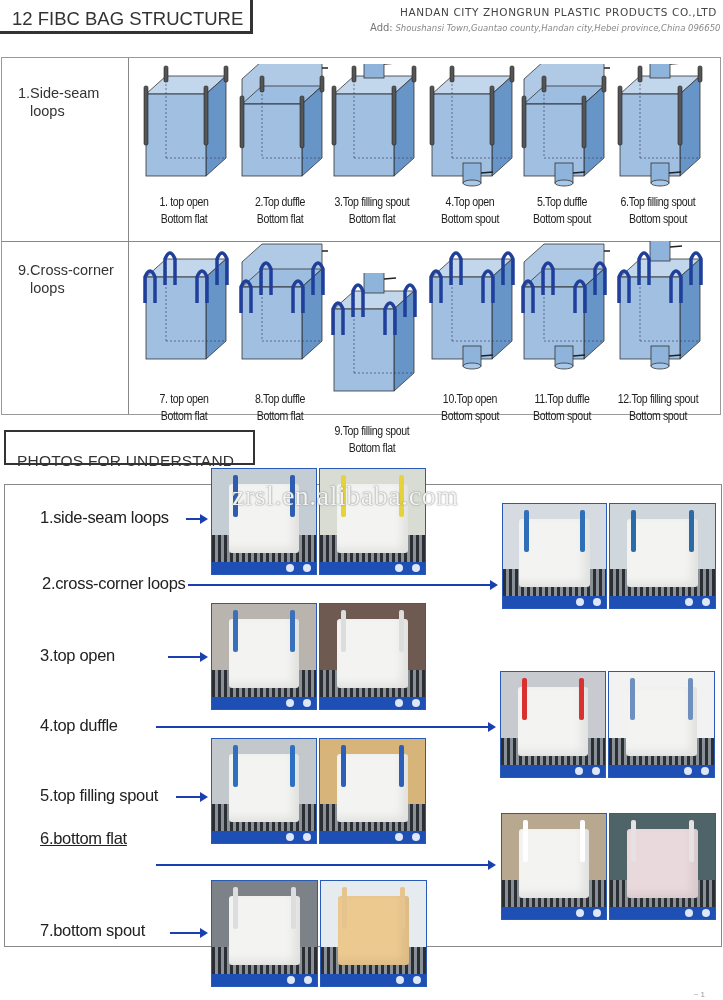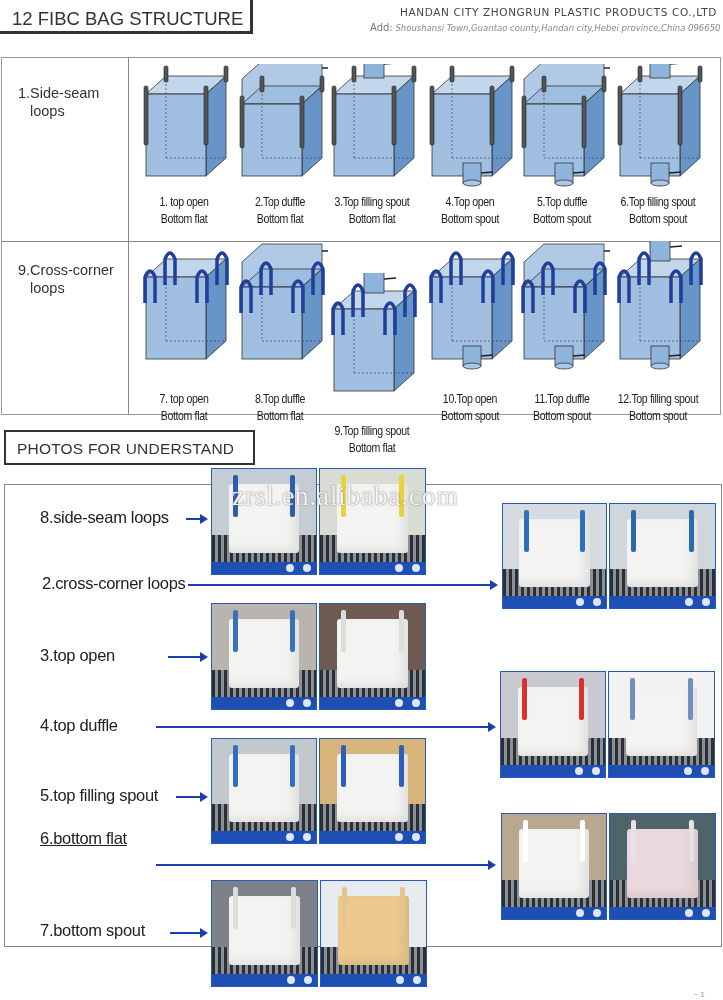--- a/index.html
+++ b/index.html
@@ -272,26 +272,26 @@
           <path d="M29,38 L29,12 Q34,0 39,12 L39,38" fill="none" stroke="#1f3f9a" stroke-width="3.5"></path>
           <path d="M81,38 L81,12 Q86,0 91,12 L91,38" fill="none" stroke="#1f3f9a" stroke-width="3.5"></path>
         </svg>
         <div class="bag-cap">12.Top filling spout</div>
         <div class="bag-cap">Bottom spout</div>
       </div>
     </div>
 </div>
 
 <div class="title-box" style="left:4px;top:430px;width:251px;height:35px;border-width:2.5px;">
-  <span style="font-size:15.5px;padding:8px 0 0 11px;letter-spacing:0.2px;">PHOTOS FOR UNDERSTAND</span>
+  <span style="font-size:15.5px;padding:20px 0 0 11px;letter-spacing:0.2px;">PHOTOS FOR UNDERSTAND</span>
 </div>
 
 <div class="photos"></div>
 
-<div class="plabel" style="left:40px;top:508px;">8.side-seam loops</div>
+<div class="plabel" style="left:40px;top:508px;">1.side-seam loops</div>
 <div class="arrow" style="left:186px;top:518px;width:20px;"></div>
 
 <div class="plabel" style="left:42px;top:574px;">2.cross-corner loops</div>
 <div class="arrow" style="left:188px;top:584px;width:308px;"></div>
 
 <div class="plabel" style="left:40px;top:646px;">3.top open</div>
 <div class="arrow" style="left:168px;top:656px;width:38px;"></div>
 
 <div class="plabel" style="left:40px;top:716px;">4.top duffle</div>
 <div class="arrow" style="left:156px;top:726px;width:338px;"></div>

